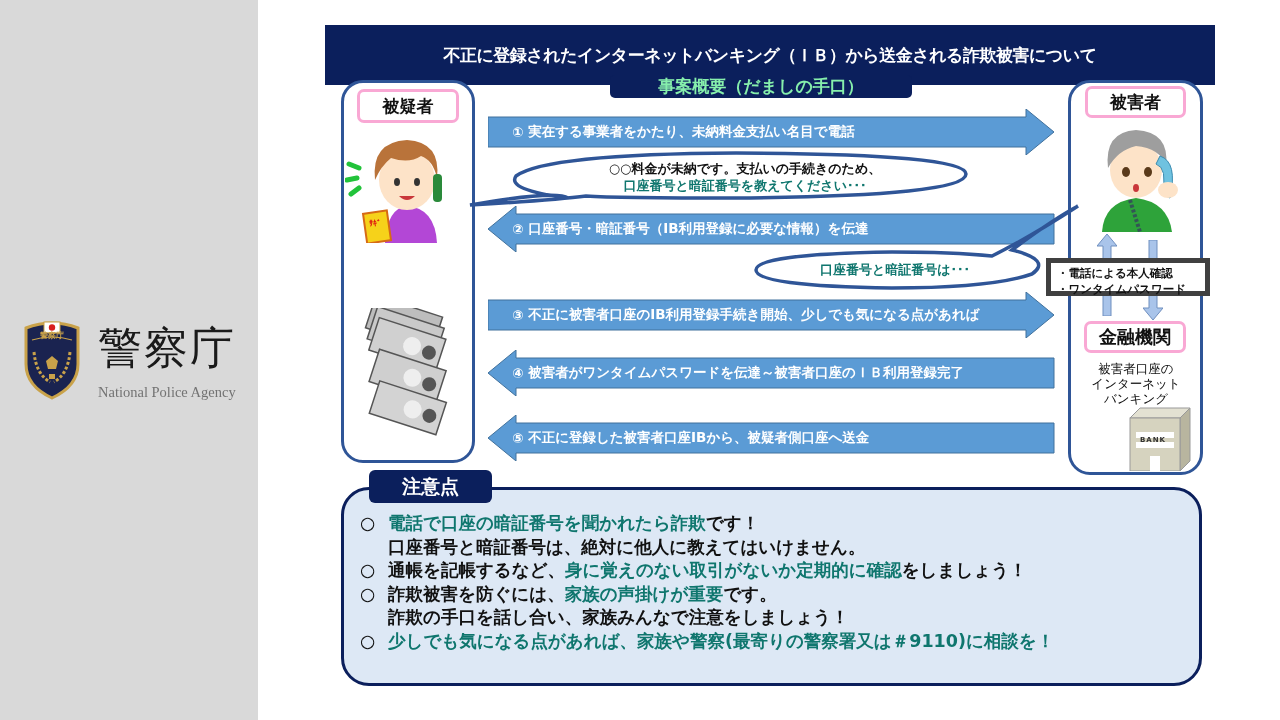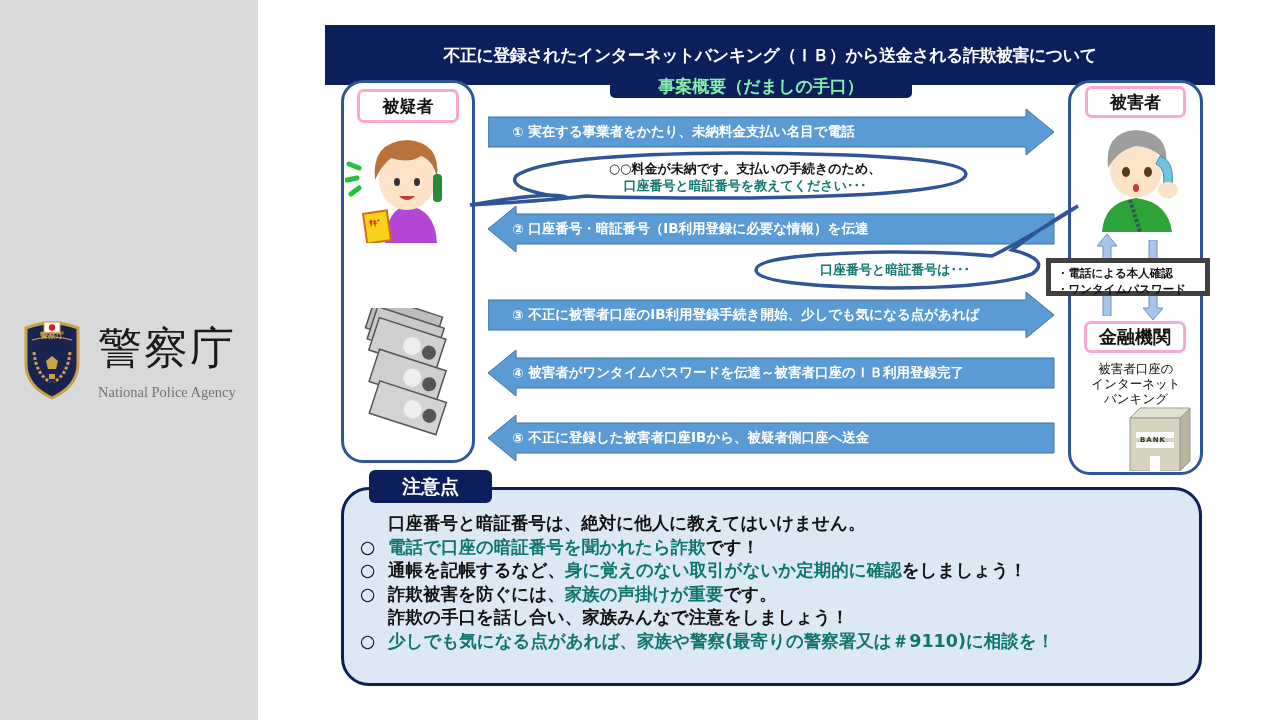--- a/index.html
+++ b/index.html
@@ -209,25 +209,25 @@
   <svg width="330" height="90" viewBox="0 0 330 90">
     <path d="M326 6 Q300 20 260 50 Q300 60 280 74 Q240 88 140 88 Q4 86 4 70 Q4 54 140 52 Q200 52 240 56 Q280 36 326 6 Z" fill="#fff" stroke="#2f5597" stroke-width="3.5"></path>
   </svg>
 </div>
 <div class="abs bubble-text red" style="left:790px;top:261px;width:210px;">口座番号と暗証番号は･･･</div>
 
 <div class="abs notes"></div>
 <div class="abs notes-tag">注意点</div>
 
 <div class="abs notes-list">
+  <div class="note-line">
+    <span class="mark">○</span><span class="red">電話で口座の暗証番号を聞かれたら詐欺</span><span>です！</span>
+  </div>
   <div class="note-line cont">口座番号と暗証番号は、絶対に他人に教えてはいけません。</div>
   <div class="note-line">
-    <span class="mark">○</span><span class="red">電話で口座の暗証番号を聞かれたら詐欺</span><span>です！</span>
-  </div>
-  <div class="note-line">
     <span class="mark">○</span><span>通帳を記帳するなど、</span><span class="red">身に覚えのない取引がないか定期的に確認</span><span>をしましょう！</span>
   </div>
   <div class="note-line">
     <span class="mark">○</span><span>詐欺被害を防ぐには、</span><span class="red">家族の声掛けが重要</span><span>です。</span>
   </div>
   <div class="note-line cont">詐欺の手口を話し合い、家族みんなで注意をしましょう！</div>
   <div class="note-line">
     <span class="mark">○</span><span class="red">少しでも気になる点があれば、家族や警察(最寄りの警察署又は＃9110)に相談を！</span>
   </div>
 </div>

